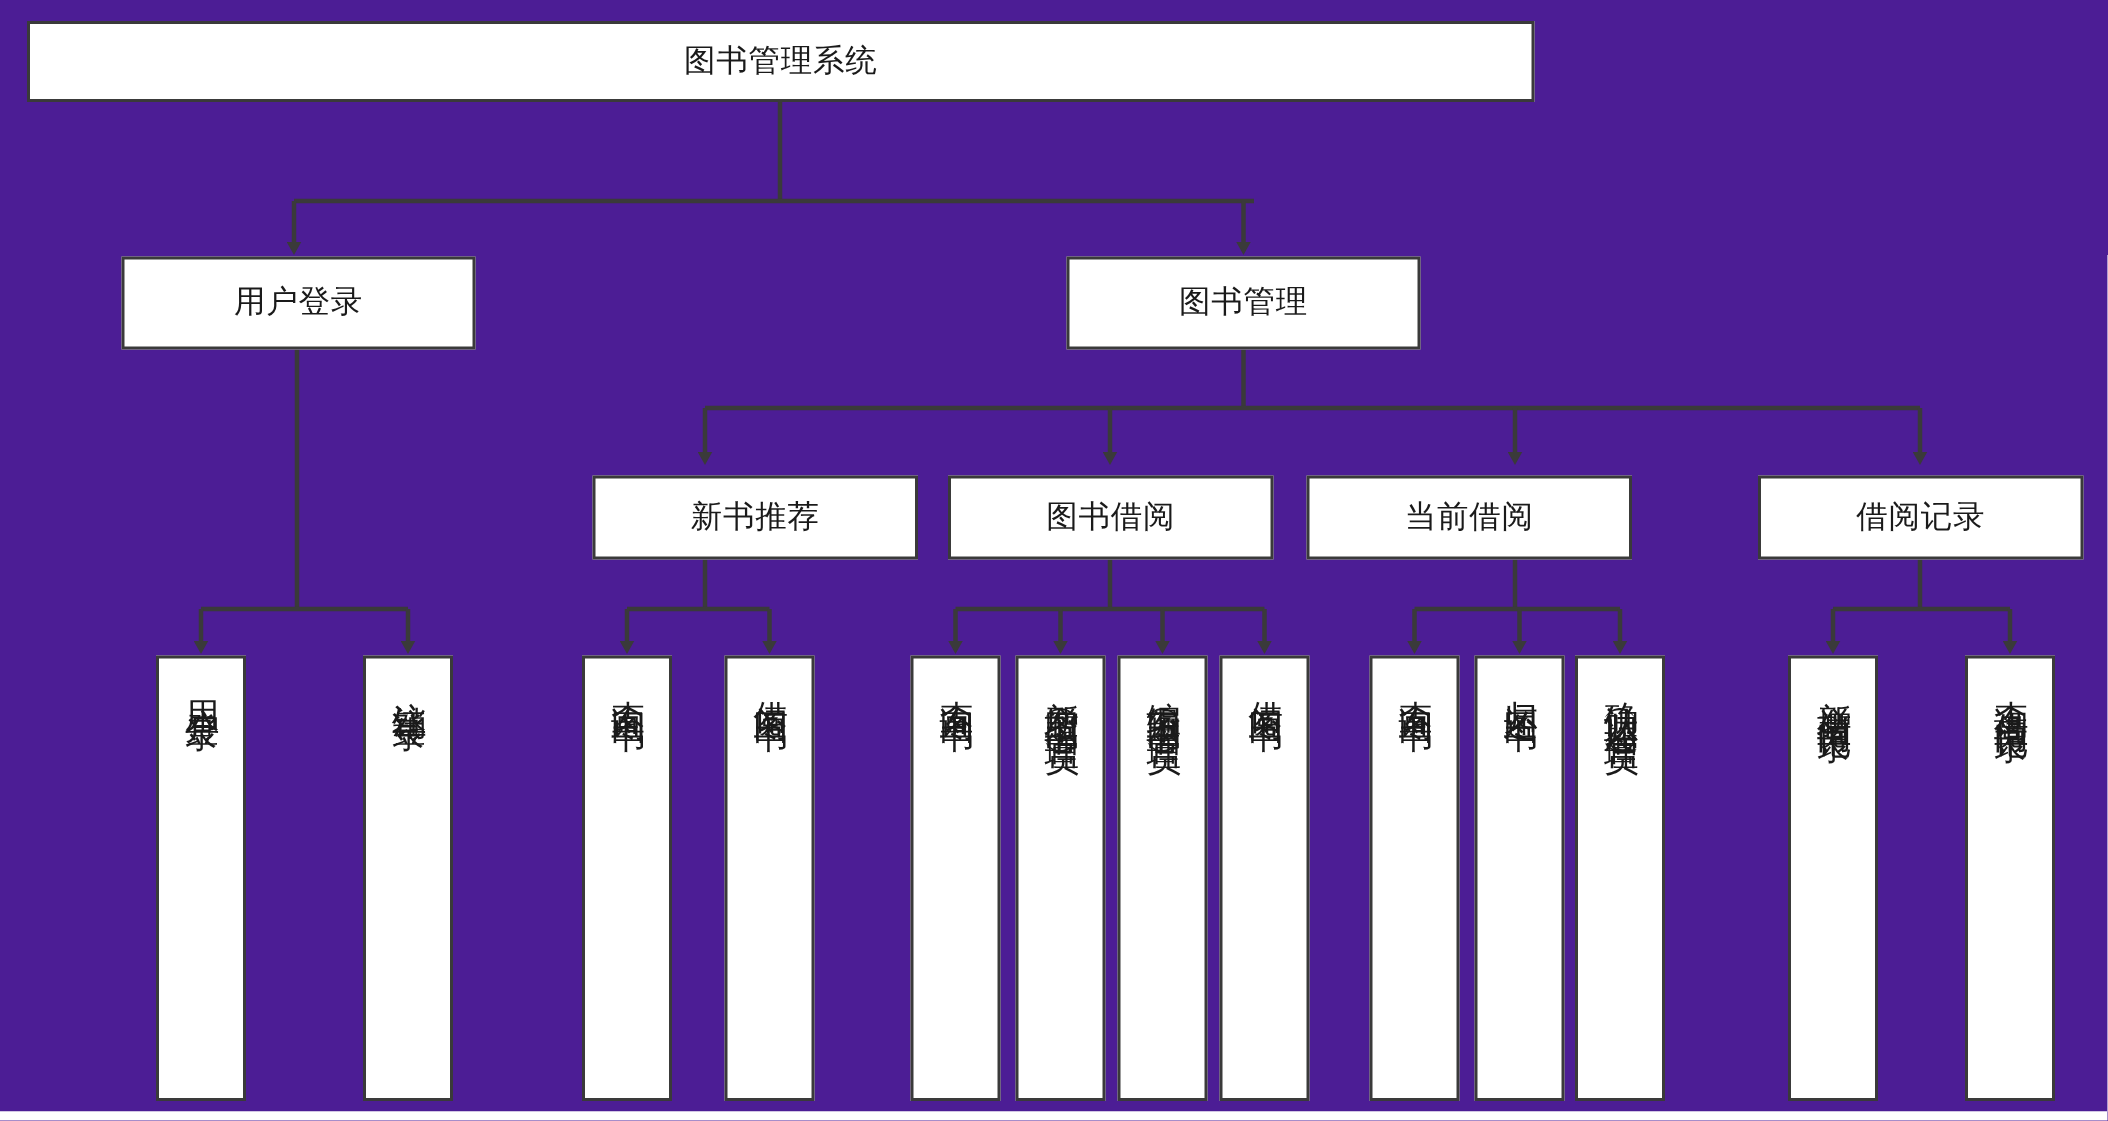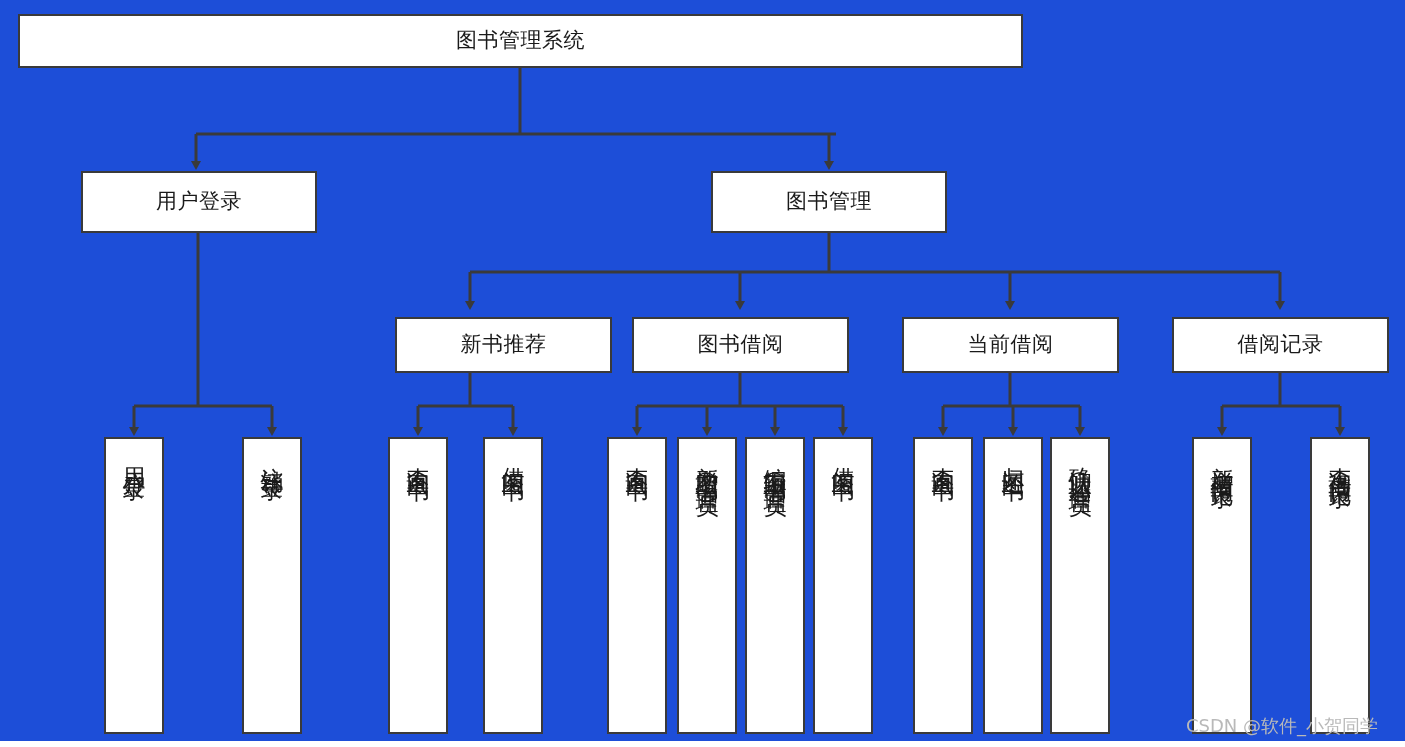--- a/index.html
+++ b/index.html
@@ -8,21 +8,21 @@
     padding: 0;
     background: #ffffff;
   }
   body {
     font-family: "DejaVu Sans", "Liberation Sans", sans-serif;
   }
   #diagram-root {
     position: relative;
     width: 1405px;
     height: 741px;
-    background: #1d4ed8;
+    background: #4c1d95;
     overflow: hidden;
   }
   #diagram-svg {
     position: absolute;
     left: 0;
     top: 0;
     width: 1405px;
     height: 747px;
   }
   .node {
@@ -136,21 +136,21 @@
   <div class="node node-h" style="left:711px; top:171px; width:236px; height:62px;">
     <span class="node-label">图书管理</span>
   </div>
 
   <div class="node node-h" style="left:362px; top:317px; width:217px; height:56px;margin-left:33px;">
     <span class="node-label">新书推荐</span>
   </div>
   <div class="node node-h" style="left:632px; top:317px; width:217px; height:56px;">
     <span class="node-label">图书借阅</span>
   </div>
-  <div class="node node-h" style="left:902px; top:317px; width:217px; height:56px;">
+  <div class="node node-h" style="left:871px; top:317px; width:217px; height:56px;">
     <span class="node-label">当前借阅</span>
   </div>
   <div class="node node-h" style="left:1172px; top:317px; width:217px; height:56px;text-align:center;">
     <span class="node-label">借阅记录</span>
   </div>
 
   <div class="node node-v" style="left:104px; top:437px; width:60px; height:297px;">
     <span class="node-label">用户登录</span>
   </div>
   <div class="node node-v" style="left:242px; top:437px; width:60px; height:297px;">
@@ -187,15 +187,14 @@
     <span class="node-label">确认归还（管理员）</span>
   </div>
 
   <div class="node node-v" style="left:1192px; top:437px; width:60px; height:297px;">
     <span class="node-label">新增借阅记录</span>
   </div>
   <div class="node node-v" style="left:1310px; top:437px; width:60px; height:297px;">
     <span class="node-label">查询借阅记录</span>
   </div>
 
-  <div class="watermark">CSDN @软件_小贺同学</div>
 
 </div>
 
 </body></html>

